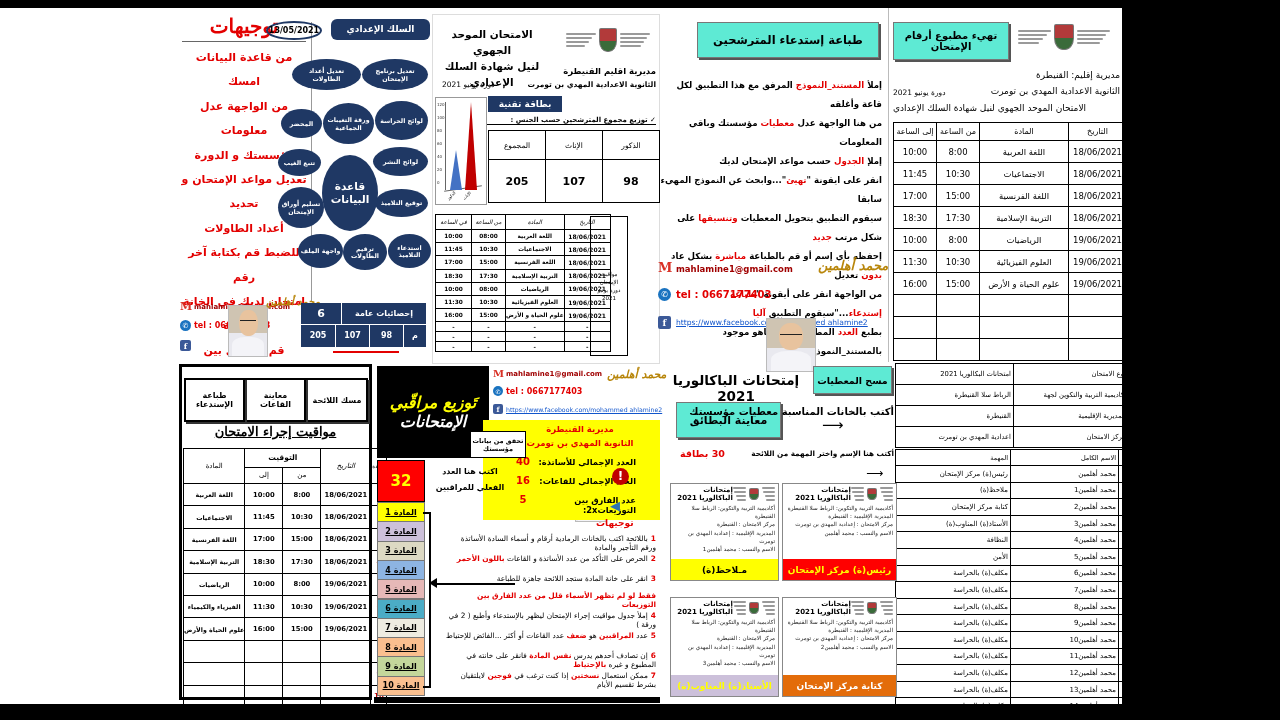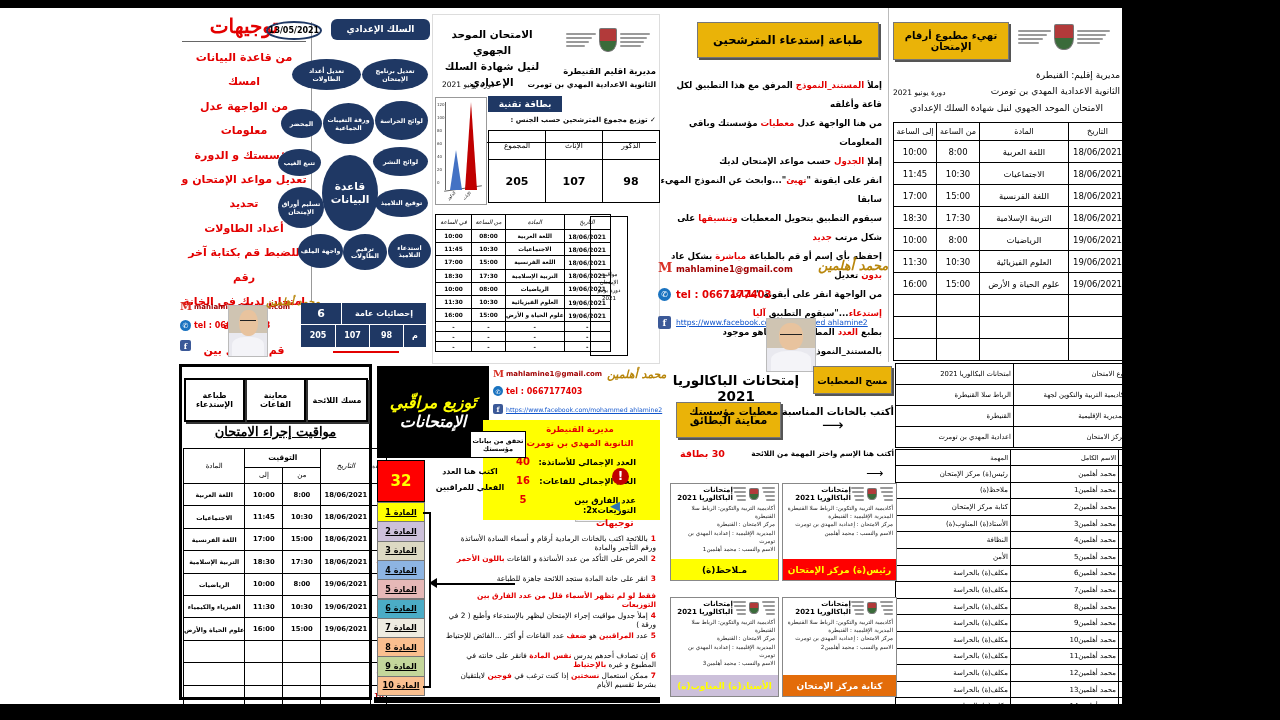--- a/index.html
+++ b/index.html
@@ -15,21 +15,21 @@
   .gline{font-size:11px;font-weight:bold;color:#e30000;line-height:24.4px;text-align:center;}
   
   .oval{position:absolute;background:#1F3864;color:#fff;border-radius:50%;display:flex;
         align-items:center;justify-content:center;text-align:center;font-size:6.3px;
         font-weight:bold;line-height:7.5px;padding:2px;box-sizing:border-box;cursor:pointer;}
   .navybox{background:#1F3864;color:#fff;}
   
   table{border-collapse:collapse;}
   .tbl td,.tbl th{border:1px solid #000;padding:0;overflow:hidden;white-space:nowrap;}
   
-  .btn3d{background:#eab308;border:1px solid #777;box-shadow:2px 2px 0 #555;
+  .btn3d{background:#5eead4;border:1px solid #777;box-shadow:2px 2px 0 #555;
          display:flex;align-items:center;justify-content:center;font-weight:bold;cursor:pointer;}
   .btnbl{background:#fff;border:2px solid #000;box-shadow:2px 2px 0 #333;
          display:flex;align-items:center;justify-content:center;font-weight:bold;cursor:pointer;}
   
   .gmail{color:#d93025;font-weight:bold;font-family:"DejaVu Serif",serif;}
   .phoneico{background:#1a73c0;color:#fff;border-radius:50%;display:flex;align-items:center;justify-content:center;}
   .fbico{background:#3b5998;color:#fff;border-radius:2px;display:flex;align-items:center;justify-content:center;
          font-weight:bold;font-family:"DejaVu Serif",serif;}
   .email{color:#a00000;font-weight:bold;}
   .fblink{color:#1155cc;text-decoration:underline;cursor:pointer;}
@@ -139,21 +139,21 @@
         <i style="width: 70%;"></i>
       </div>
     </div>
   <div class="abs rtl hdr8" style="left:540px;top:66px;width:116px;text-align:right;">مديرية اقليم القنيطرة</div>
   <div class="abs rtl hdr8" style="left:520px;top:80px;width:136px;text-align:right;font-size:7.5px;">الثانوية الاعدادية المهدي بن تومرت</div>
   <div class="abs c bold rtl" style="left:436px;top:26px;width:112px;font-size:10.5px;line-height:16px;">
     <span>الامتحان الموحد الجهوي</span><br><span>لنيل شهادة السلك الإعدادي</span>
   </div>
   <div class="abs rtl" style="left:442px;top:80px;font-size:7.5px;">دورة يونيو 2021</div>
   <div class="abs navybox c bold" style="left:488px;top:96px;width:74px;height:16px;font-size:9px;line-height:16px;">بطاقة تقنية</div>
-  <div class="abs rtl bold" style="left:470px;top:116px;width:186px;font-size:7px;text-align:right;border-bottom:1px solid #000;padding-bottom:18px;">✓ توزيع مجموع المترشحين حسب الجنس :</div>
+  <div class="abs rtl bold" style="left:470px;top:116px;width:186px;font-size:7px;text-align:right;border-bottom:1px solid #000;padding-bottom:0;">✓ توزيع مجموع المترشحين حسب الجنس :</div>
 
   <div class="abs" id="chartBox" style="left:435px;top:97px;width:50px;height:106px;border:1px solid #999;background:#fff;">
       <div style="position: absolute; left: 1px; top: 4px; font-size: 4px; color: rgb(51, 51, 51);">120</div>
       <div style="position: absolute; left: 1px; top: 17px; font-size: 4px; color: rgb(51, 51, 51);">100</div>
       <div style="position: absolute; left: 1px; top: 30px; font-size: 4px; color: rgb(51, 51, 51);">80</div>
       <div style="position: absolute; left: 1px; top: 43px; font-size: 4px; color: rgb(51, 51, 51);">60</div>
       <div style="position: absolute; left: 1px; top: 56px; font-size: 4px; color: rgb(51, 51, 51);">40</div>
       <div style="position: absolute; left: 1px; top: 69px; font-size: 4px; color: rgb(51, 51, 51);">20</div>
       <div style="position: absolute; left: 1px; top: 82px; font-size: 4px; color: rgb(51, 51, 51);">0</div>
       <div style="position: absolute; left: 9px; top: 4px; width: 1px; height: 88px; background: rgb(102, 102, 102);"></div>
@@ -291,21 +291,21 @@
       <div class="tx" style="width: 33px;">
         <i style="width: 100%;"></i>
         <i style="width: 90%;"></i>
         <i style="width: 80%;"></i>
         <i style="width: 70%;"></i>
       </div>
     </div>
   <div class="abs rtl" style="left:960px;top:70px;width:160px;text-align:right;font-size:9px;">مديرية إقليم: القنيطرة</div>
   <div class="abs rtl" style="left:940px;top:86px;width:180px;text-align:right;font-size:9px;">الثانوية الاعدادية المهدي بن تومرت</div>
   <div class="abs rtl" style="left:893px;top:88px;font-size:7.5px;">دورة يونيو 2021</div>
-  <div class="abs rtl" style="left:893px;top:103px;width:227px;text-align:center;font-size:9px;">الامتحان الموحد الجهوي لنيل شهادة السلك الإعدادي</div>
+  <div class="abs rtl" style="left:893px;top:103px;width:227px;text-align:left;font-size:9px;">الامتحان الموحد الجهوي لنيل شهادة السلك الإعدادي</div>
   <table class="abs tbl rtl" style="left:893px;top:122px;">
     <tbody id="rightSched">
         <tr>
           <td style="width: 57px; height: 17px; text-align: center; font-size: 8px;">التاريخ</td>
           <td style="width: 88px; height: 17px; text-align: center; font-size: 8px;">المادة</td>
           <td style="width: 42px; height: 17px; text-align: center; font-size: 8px;">من الساعة</td>
           <td style="width: 42px; height: 17px; text-align: center; font-size: 8px;">إلى الساعة</td>
         </tr>
         <tr>
           <td style="height: 21px; text-align: center; font-size: 8.5px;">18/06/2021</td>

